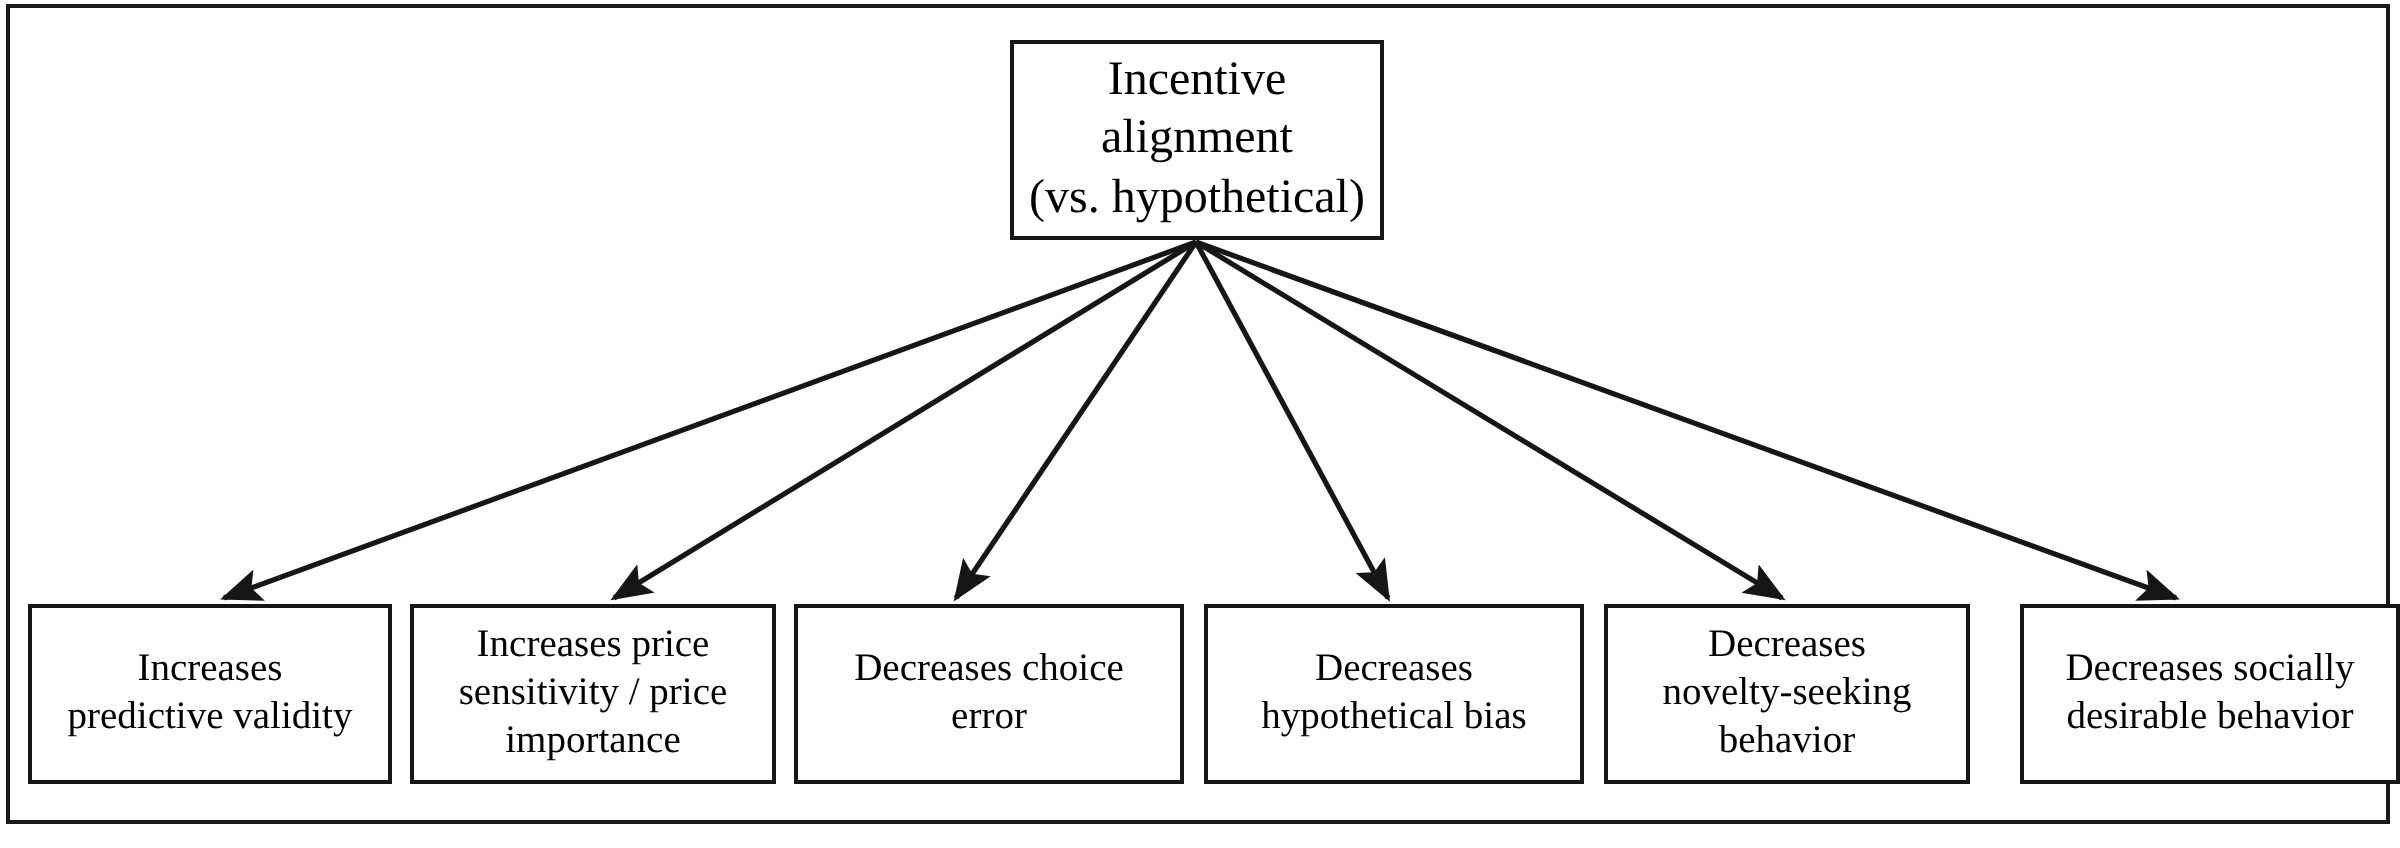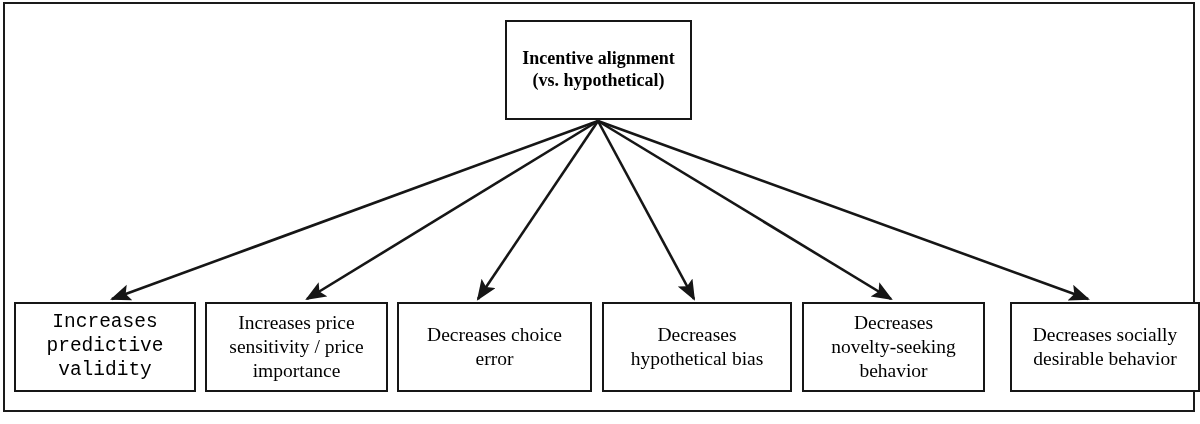--- a/index.html
+++ b/index.html
@@ -48,29 +48,28 @@
   .node-label {
     display: block;
     padding: 0 6px;
     white-space: pre-line;
   }
   #root-node {
     left: 505px;
     top: 20px;
     width: 187px;
     height: 100px;
-    font-size: 18px;
-    font-weight: bold;
+    font-size: 24px;
   }
   .leaf {
     top: 302px;
     height: 90px;
     font-size: 19.5px;
   }
-  #leaf-0 { left: 14px;   width: 182px; font-family: Liberation Mono, monospace; }
+  #leaf-0 { left: 14px;   width: 182px; }
   #leaf-1 { left: 205px;  width: 183px; }
   #leaf-2 { left: 397px;  width: 195px; justify-content: center; }
   #leaf-3 { left: 602px;  width: 190px; }
   #leaf-4 { left: 802px;  width: 183px; }
   #leaf-5 { left: 1010px;  width: 190px; }
 </style>
 </head>
 <body>
 
 <div id="figure">

